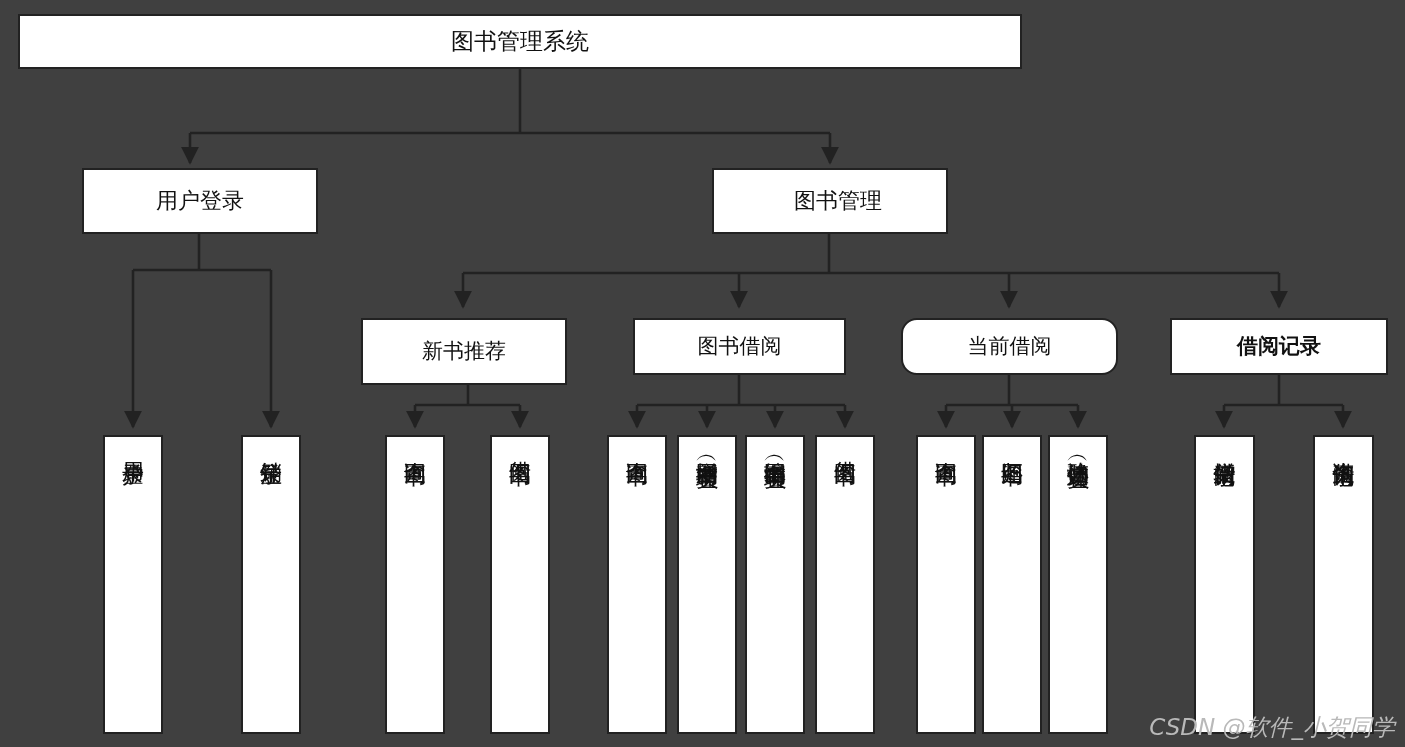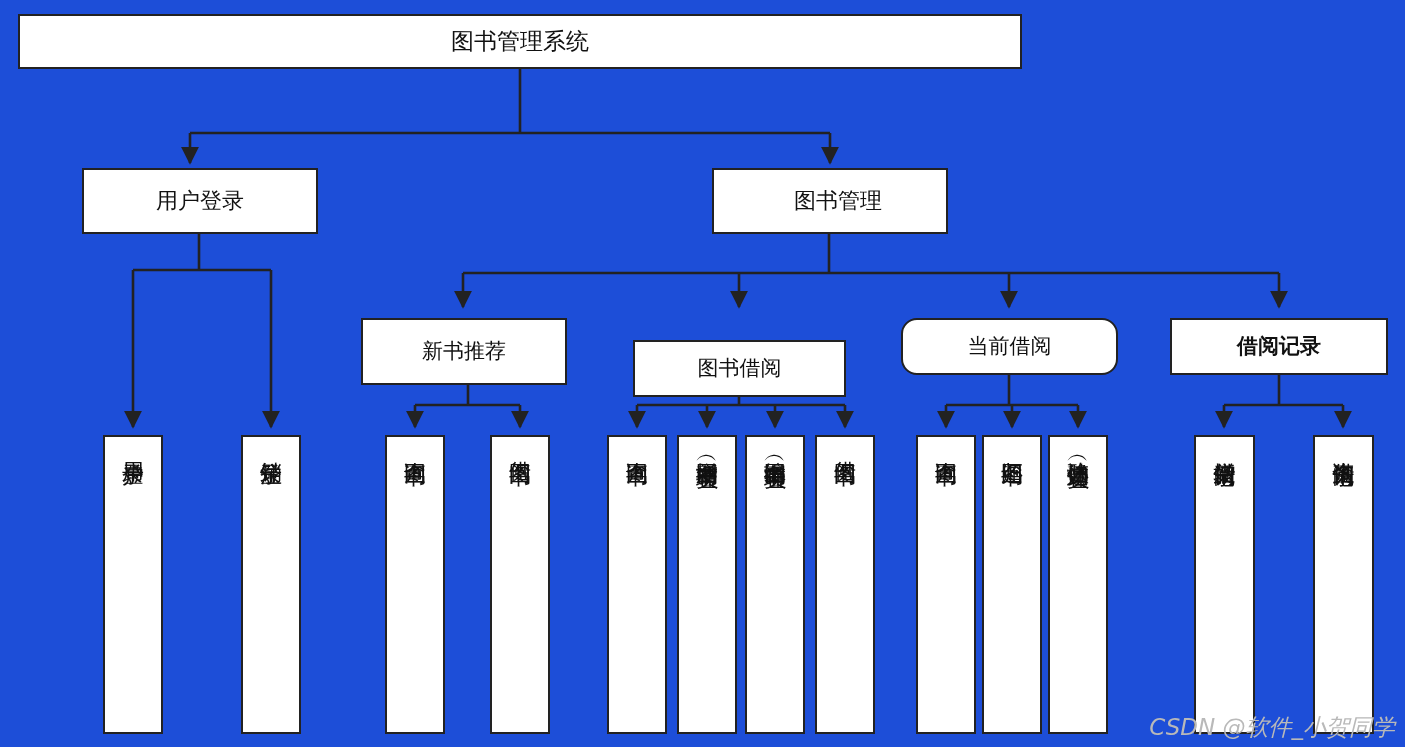--- a/index.html
+++ b/index.html
@@ -9,21 +9,21 @@
     background: #ffffff;
   }
   body {
     font-family: "DejaVu Sans", "Liberation Sans", sans-serif;
     color: #000000;
   }
   #diagram-canvas {
     position: relative;
     width: 1405px;
     height: 747px;
-    background: #1d4ed8;
+    background: #404040;
     overflow: hidden;
   }
   #edge-layer {
     position: absolute;
     left: 0;
     top: 0;
     width: 1405px;
     height: 747px;
     pointer-events: none;
   }
@@ -135,21 +135,21 @@
   </div>
 
   <div class="node node-l1" style="left:712px; top:168px; width:236px; height:66px;padding-left:16px;">
     <span class="node-label">图书管理</span>
   </div>
 
   <div class="node node-l2" style="left:361px; top:318px; width:206px; height:67px;">
     <span class="node-label">新书推荐</span>
   </div>
 
-  <div class="node node-l2" style="left:633px; top:318px; width:213px; height:57px;margin-top:22px;">
+  <div class="node node-l2" style="left:633px; top:318px; width:213px; height:57px;">
     <span class="node-label">图书借阅</span>
   </div>
 
   <div class="node node-l2" style="left:901px; top:318px; width:217px; height:57px;border-radius:16px;">
     <span class="node-label">当前借阅</span>
   </div>
 
   <div class="node node-l2" style="left:1170px; top:318px; width:218px; height:57px;font-weight:bold;">
     <span class="node-label">借阅记录</span>
   </div>

